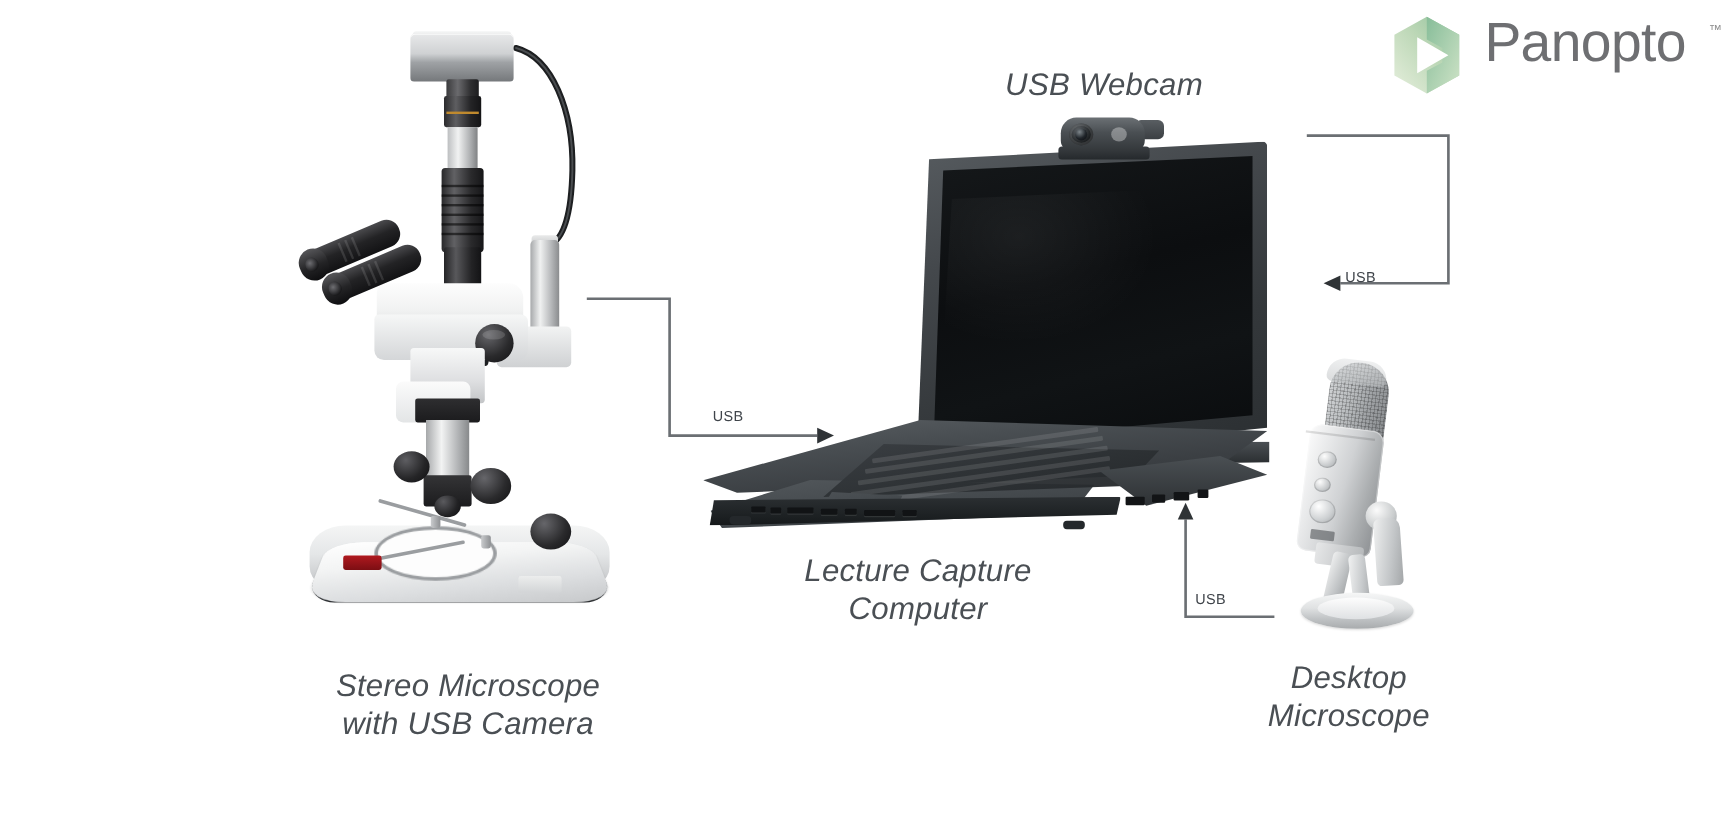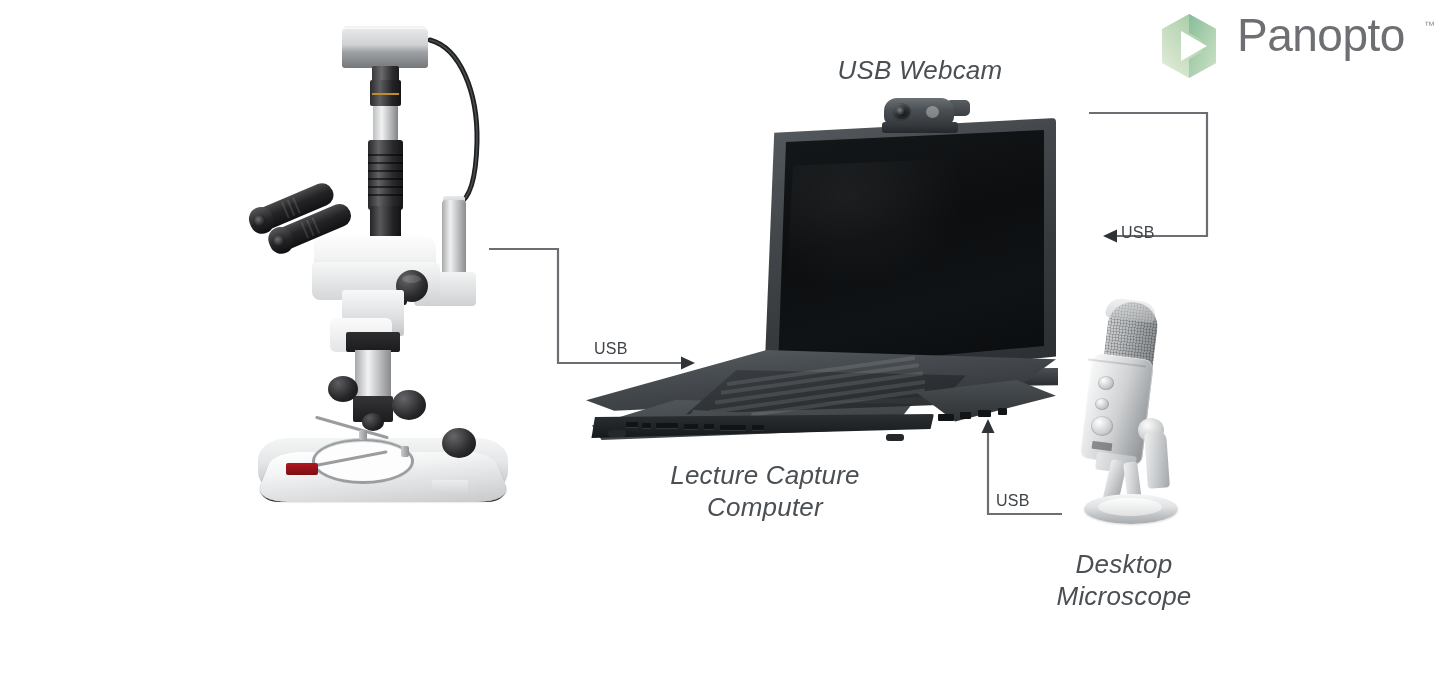--- a/index.html
+++ b/index.html
@@ -31,21 +31,21 @@
     letter-spacing: 0.2px;
     white-space: pre-line;
     font-size: 26px;
   }
   .conn-label {
     position: absolute;
     font-family: "Liberation Sans", sans-serif;
     font-style: normal;
     font-weight: 400;
     color: #3f444a;
-    font-size: 16px;
+    font-size: 12px;
     letter-spacing: 0.3px;
   }
 
   
   #connectors {
     position: absolute;
     left: 0; top: 0;
     width: 1440px;
     height: 681px;
     pointer-events: none;
@@ -687,20 +687,22 @@
     <g>
       <path d="M1062 514 L988 514 L988 433" fill="none" stroke="#6b6f73" stroke-width="2.2"></path>
       <path d="M981.5 433 L988 419 L994.5 433 Z" fill="#2f3336"></path>
     </g>
   </svg>
 
   <div class="conn-label" style="left:594px; top:340px;">USB</div>
   <div class="conn-label" style="left:1121px; top:224px;">USB</div>
   <div class="conn-label" style="left:996px; top:492px;">USB</div>
 
+  <div class="device-label" style="left:238px; top:556px; width:304px;">Stereo Microscope
+with USB Camera</div>
 
   <div class="device-label" style="left:625px; top:460px; width:280px;">Lecture Capture
 Computer</div>
 
   <div class="device-label" style="left:800px; top:55px; width:240px;">USB Webcam</div>
 
   <div class="device-label" style="left:1024px; top:549px; width:200px;">Desktop
 Microscope</div>
 
 </div>

